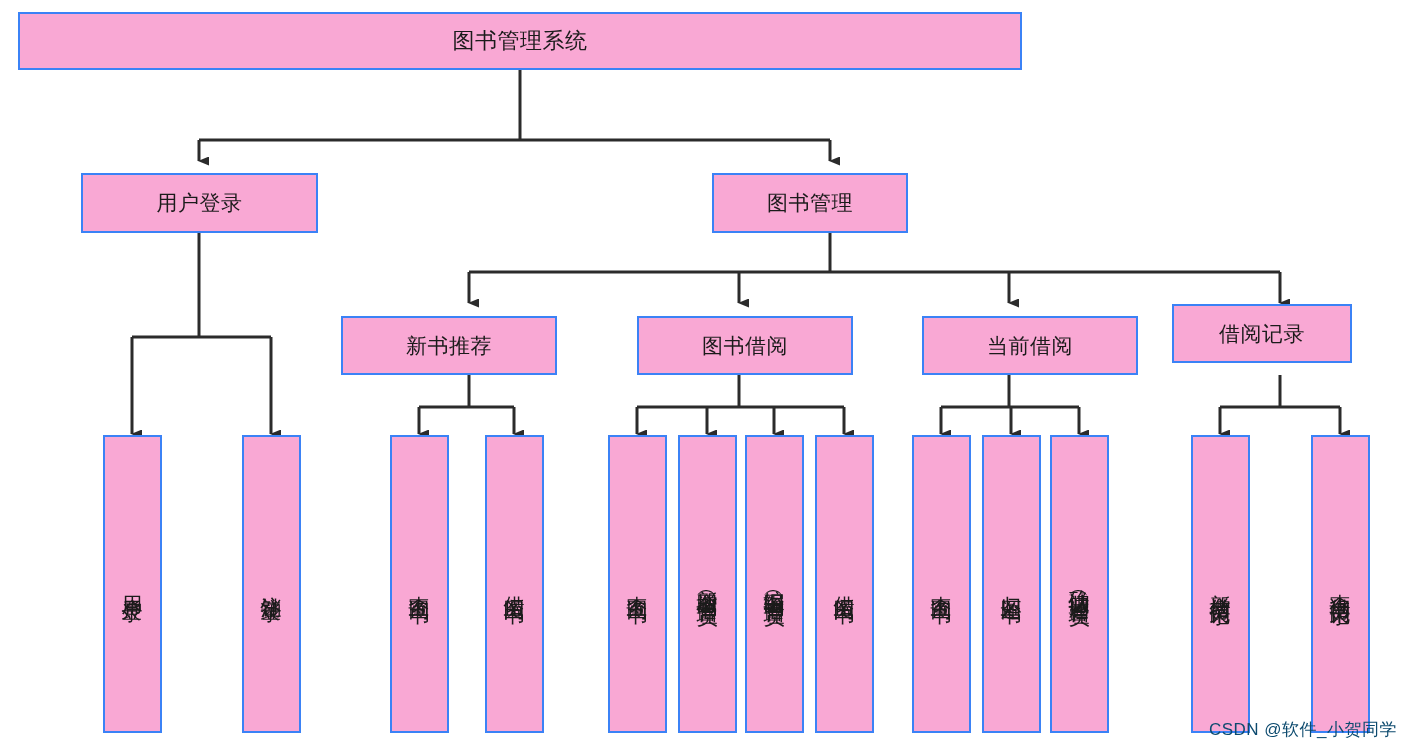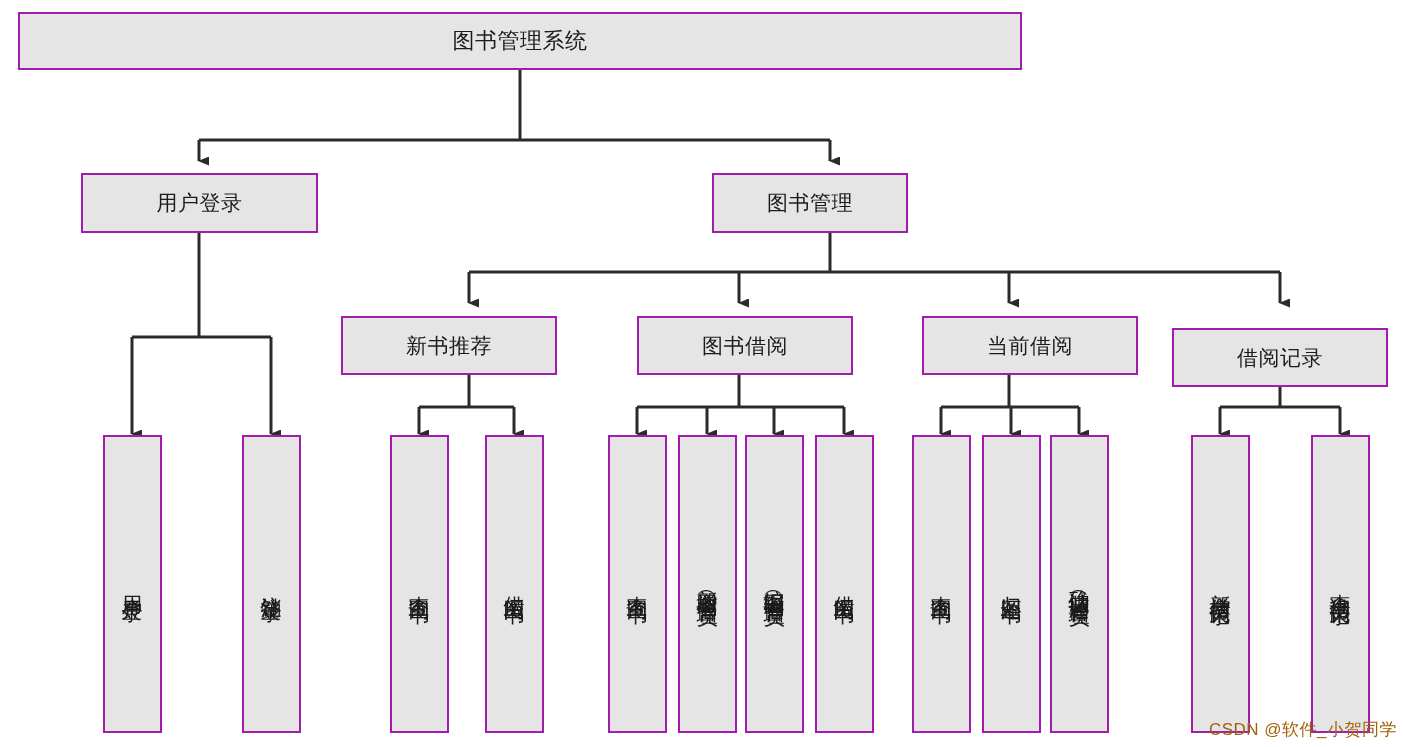--- a/index.html
+++ b/index.html
@@ -21,22 +21,22 @@
     position: absolute;
     left: 0;
     top: 0;
     width: 1405px;
     height: 747px;
     pointer-events: none;
   }
   .node {
     position: absolute;
     box-sizing: border-box;
-    background: #e5e5e5;
-    border: 2px solid #a21caf;
+    background: #f9a8d4;
+    border: 2px solid #3b82f6;
     display: flex;
     align-items: center;
     justify-content: center;
     color: #1b1b1b;
   }
   .node-label {
     display: block;
     text-align: center;
     line-height: 1.12;
     white-space: nowrap;
@@ -60,21 +60,21 @@
     line-height: 1.0;
     letter-spacing: 2.5px;
     white-space: normal;
     max-height: 100%;
   }
   #watermark {
     position: absolute;
     right: 8px;
     bottom: 6px;
     font-size: 17px;
-    color: #a16207;
+    color: #0c4a6e;
     letter-spacing: 0.5px;
     white-space: nowrap;
     user-select: none;
   }
 </style>
 </head>
 <body>
 
 <div id="canvas">
 
@@ -145,21 +145,21 @@
   </div>
 
   <div class="node horizontal" style="left:637px; top:316px; width:216px; height:59px;">
     <span class="node-label">图书借阅</span>
   </div>
 
   <div class="node horizontal" style="left:901px; top:316px; width:216px; height:59px;margin-left:21px;">
     <span class="node-label">当前借阅</span>
   </div>
 
-  <div class="node horizontal" style="left:1172px; top:328px; width:216px; height:59px;">
+  <div class="node horizontal" style="left:1172px; top:304px; width:180px; height:59px;">
     <span class="node-label">借阅记录</span>
   </div>
 
   <div class="node vertical" style="left:103px; top:435px; width:59px; height:298px;">
     <span class="node-label">用户登录</span>
   </div>
 
   <div class="node vertical" style="left:242px; top:435px; width:59px; height:298px;">
     <span class="node-label">注销登录</span>
   </div>

